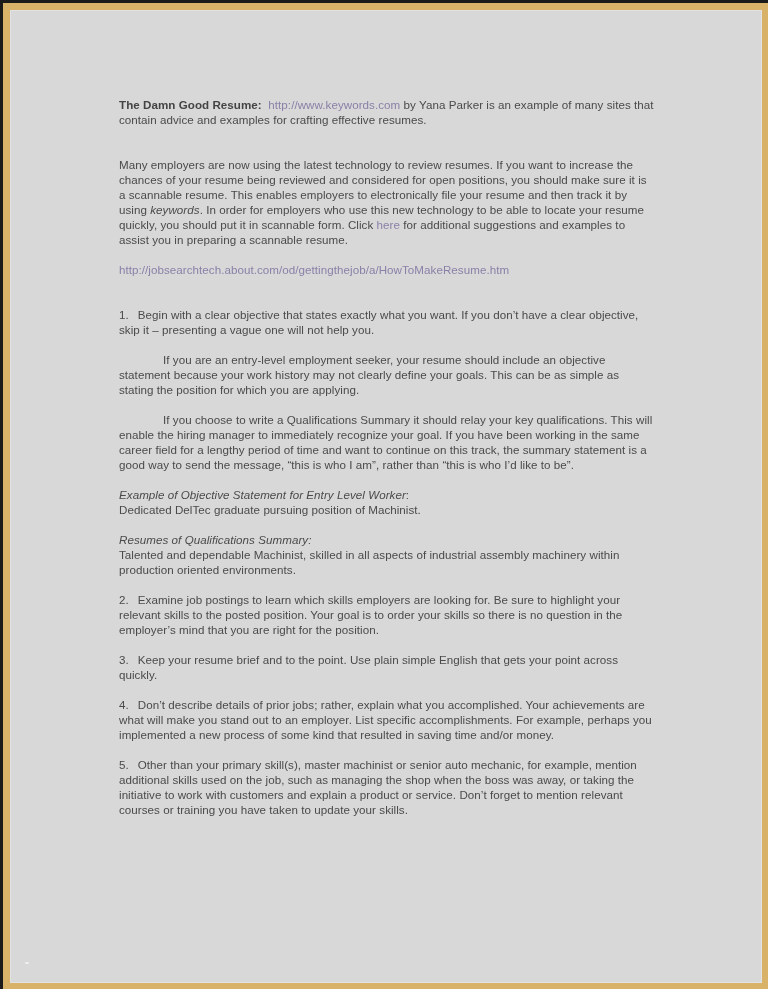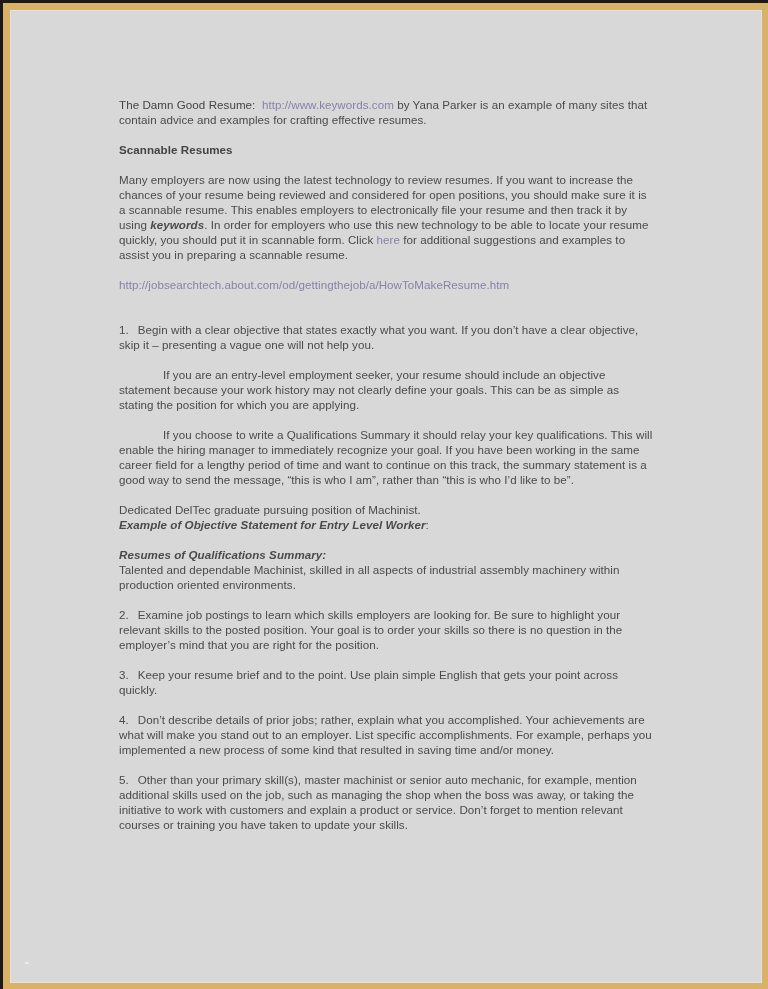--- a/index.html
+++ b/index.html
@@ -19,25 +19,25 @@
   }
   .content {
     position: absolute; left: 119px; top: 97px; width: 535px;
     color: #4a4a4a;
     font-size: 11.6px;
     line-height: 15px;
     letter-spacing: 0.05px;
   }
   .content p { margin: 0; }
   .gap { height: 15px; }
-  .bold { font-weight: normal; color: #444; }
+  .bold { font-weight: bold; color: #444; }
   .link { color: #8a80a8; }
   .heading { font-weight: bold; color: #444; }
   .indent { text-indent: 44px; }
-  .em { font-style: italic; font-weight: bold; }
+  .em { font-style: italic; }
   .u { }
   .num { margin-right: 9px; }
   .dot {
     position: absolute; left: 25px; top: 962px; width: 4px; height: 2px;
     background: #eee; border-radius: 2px;
   }
 </style>
 </head>
 <body>
 
@@ -45,35 +45,34 @@
   <div class="page">
   </div>
 </div>
 
 <div class="content">
   <p>
     <span class="bold">The Damn Good Resume:</span>&nbsp;
     <span class="link">http://www.keywords.com</span><span> by Yana Parker is an example of many sites that contain advice and examples for crafting effective resumes.</span>
   </p>
   <div class="gap"></div>
-  <p class="heading">Scannable Resumes</p>
   <div class="gap"></div>
   <p><span>Many employers are now using the latest technology to review resumes.  If you want to increase the chances of your resume being reviewed and considered for open positions, you should make sure it is a scannable resume.  This enables employers to electronically file your resume and then track it by using </span><span class="em">keywords</span><span>.   In order for employers who use this new technology to be able to locate your resume quickly, you should put it in scannable form.  Click </span><span class="link">here</span><span> for additional suggestions and examples to assist you in preparing a scannable resume.</span></p>
   <div class="gap"></div>
   <p class="link">http://jobsearchtech.about.com/od/gettingthejob/a/HowToMakeResume.htm</p>
   <div class="gap"></div>
   <div class="gap"></div>
   <p><span class="num">1.</span><span>Begin with a clear objective that states exactly what you want. If you don’t have a clear objective, skip it – presenting a vague one will not help you.</span></p>
   <div class="gap"></div>
   <p class="indent"><span>If you are an entry-level employment seeker, your resume </span><span class="u">should</span><span> include an objective statement because your work history may not clearly define your goals. This can be as simple as stating the position for which you are applying.</span></p>
   <div class="gap"></div>
   <p class="indent">If you choose to write a Qualifications Summary it should relay your key qualifications. This will enable the hiring manager to immediately recognize your goal. If you have been working in the same career field for a lengthy period of time and want to continue on this track, the summary statement is a good way to send the message, “this is who I am”, rather than “this is who I’d like to be”.</p>
   <div class="gap"></div>
+  <p><span class="em">Example of Objective Statement for Entry Level Worker</span>:</p>
   <p>Dedicated DelTec graduate pursuing position of Machinist.</p>
-  <p><span class="em">Example of Objective Statement for Entry Level Worker</span>:</p>
   <div class="gap"></div>
   <p class="em">Resumes of Qualifications Summary:</p>
   <p>Talented and dependable Machinist, skilled in all aspects of industrial assembly machinery within production oriented environments.</p>
   <div class="gap"></div>
   <p><span class="num">2.</span><span>Examine job postings to learn which skills employers are looking for. Be sure to highlight your relevant skills to the posted position. Your goal is to order your skills so there is no question in the employer’s mind that you are right for the position.</span></p>
   <div class="gap"></div>
   <p><span class="num">3.</span><span>Keep your resume brief and to the point. Use plain simple English that gets your point across quickly.</span></p>
   <div class="gap"></div>
   <p><span class="num">4.</span><span>Don’t describe details of prior jobs; rather, explain what you accomplished. Your achievements are what will make you stand out to an employer. List specific accomplishments. For example, perhaps you implemented a new process of some kind that resulted in saving time and/or money.</span></p>
   <div class="gap"></div>

